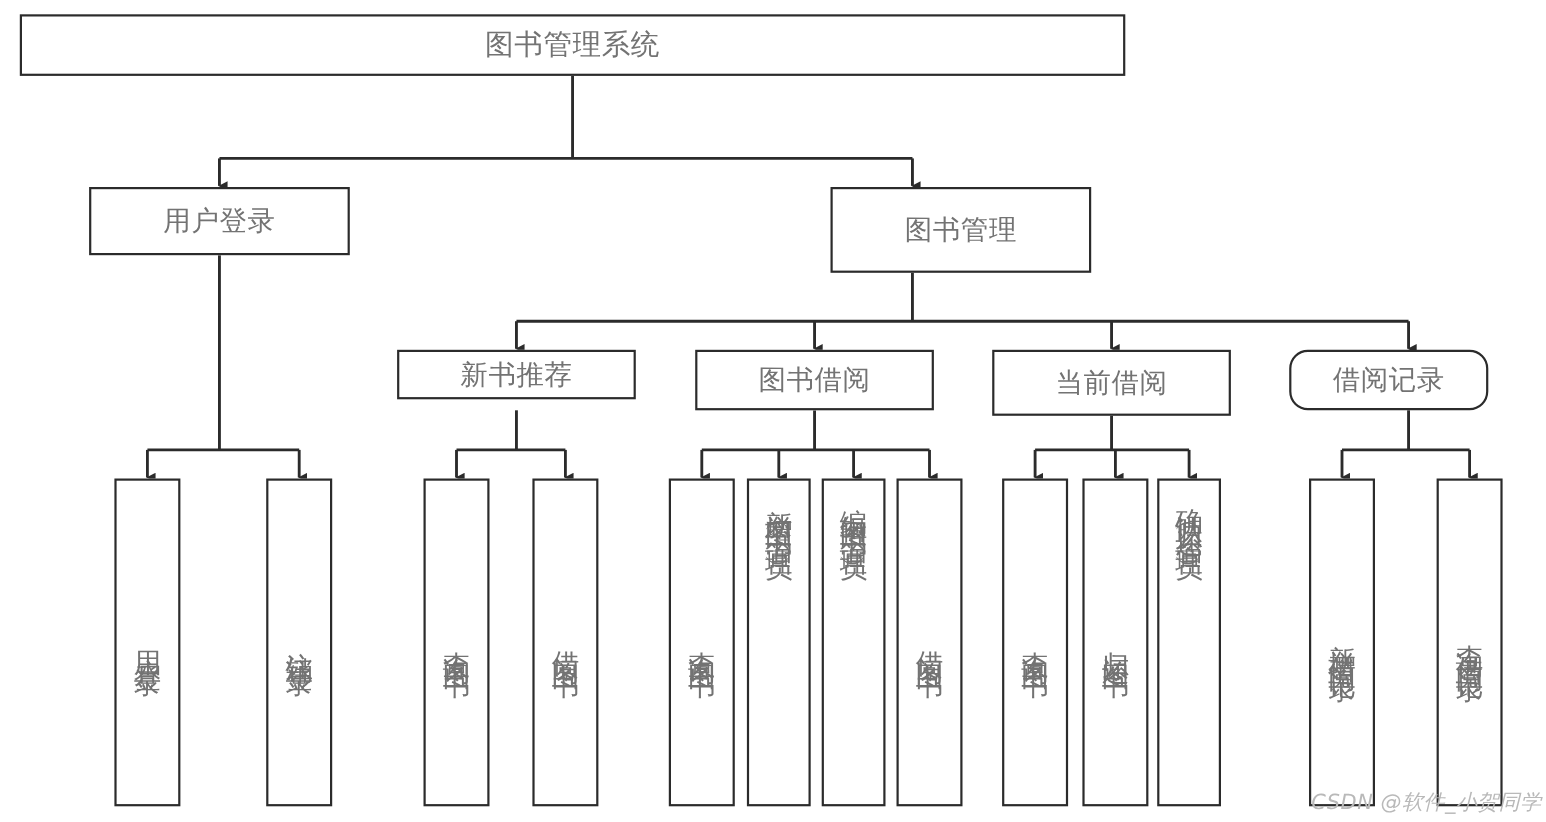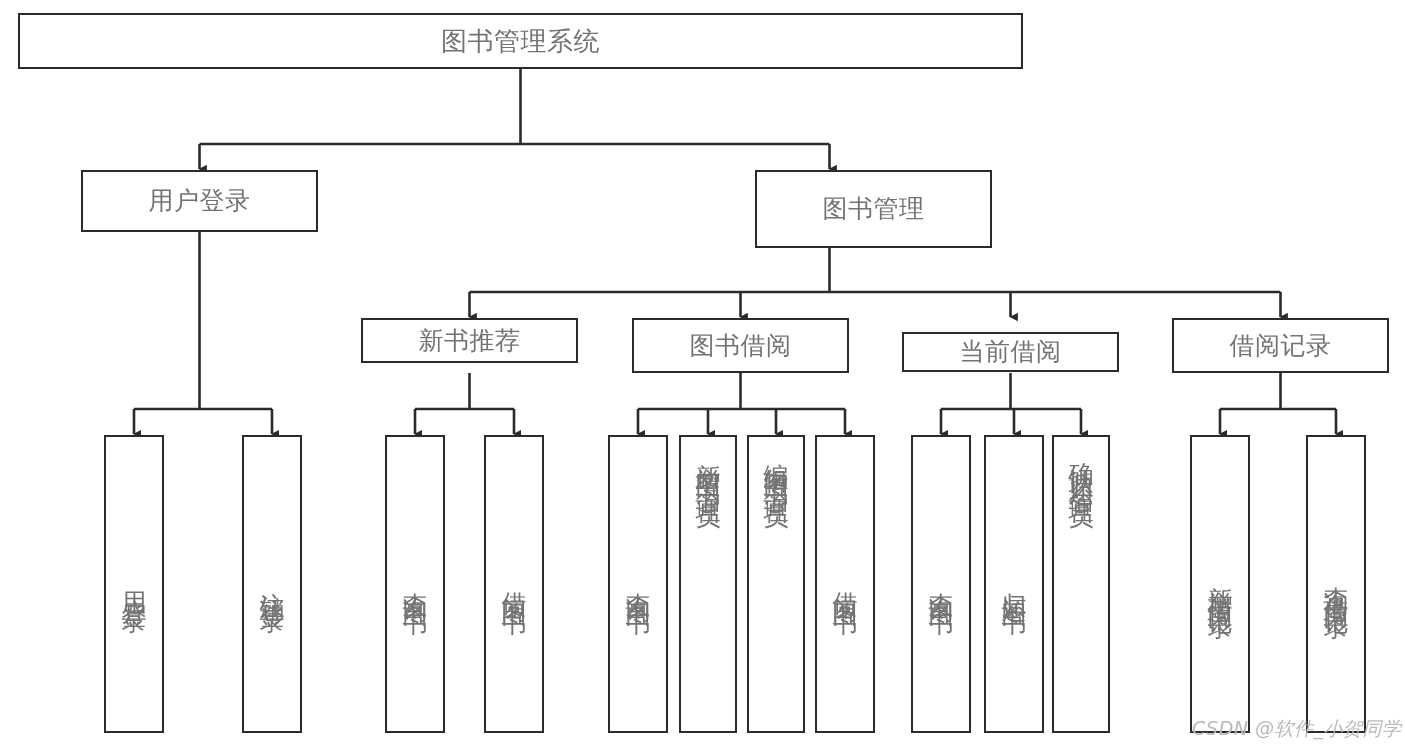--- a/index.html
+++ b/index.html
@@ -124,24 +124,24 @@
       </div>
       <div class="node h" style="left: 711px; top: 170px; width: 237px; height: 78px; margin-left: 44px;">
         <span class="hlabel">图书管理</span>
       </div>
       <div class="node h" style="left: 361px; top: 318px; width: 217px; height: 45px;">
         <span class="hlabel">新书推荐</span>
       </div>
       <div class="node h" style="left: 632px; top: 318px; width: 217px; height: 55px; align-items: center;">
         <span class="hlabel">图书借阅</span>
       </div>
-      <div class="node h" style="left: 902px; top: 332px; width: 217px; height: 40px;">
+      <div class="node h" style="left: 902px; top: 318px; width: 217px; height: 60px;">
         <span class="hlabel">当前借阅</span>
       </div>
-      <div class="node h" style="left: 1172px; top: 318px; width: 217px; height: 55px;">
+      <div class="node h" style="left: 1172px; top: 318px; width: 181px; height: 55px; border-radius: 17px;">
         <span class="hlabel">借阅记录</span>
       </div>
       <div class="node v centered" style="left: 104px; top: 435px; width: 60px; height: 298px;">
         <span class="vlabel">用户登录</span>
       </div>
       <div class="node v centered" style="left: 242px; top: 435px; width: 60px; height: 298px;">
         <span class="vlabel">注销登录</span>
       </div>
       <div class="node v centered" style="left: 385px; top: 435px; width: 60px; height: 298px;">
         <span class="vlabel">查询图书</span>

